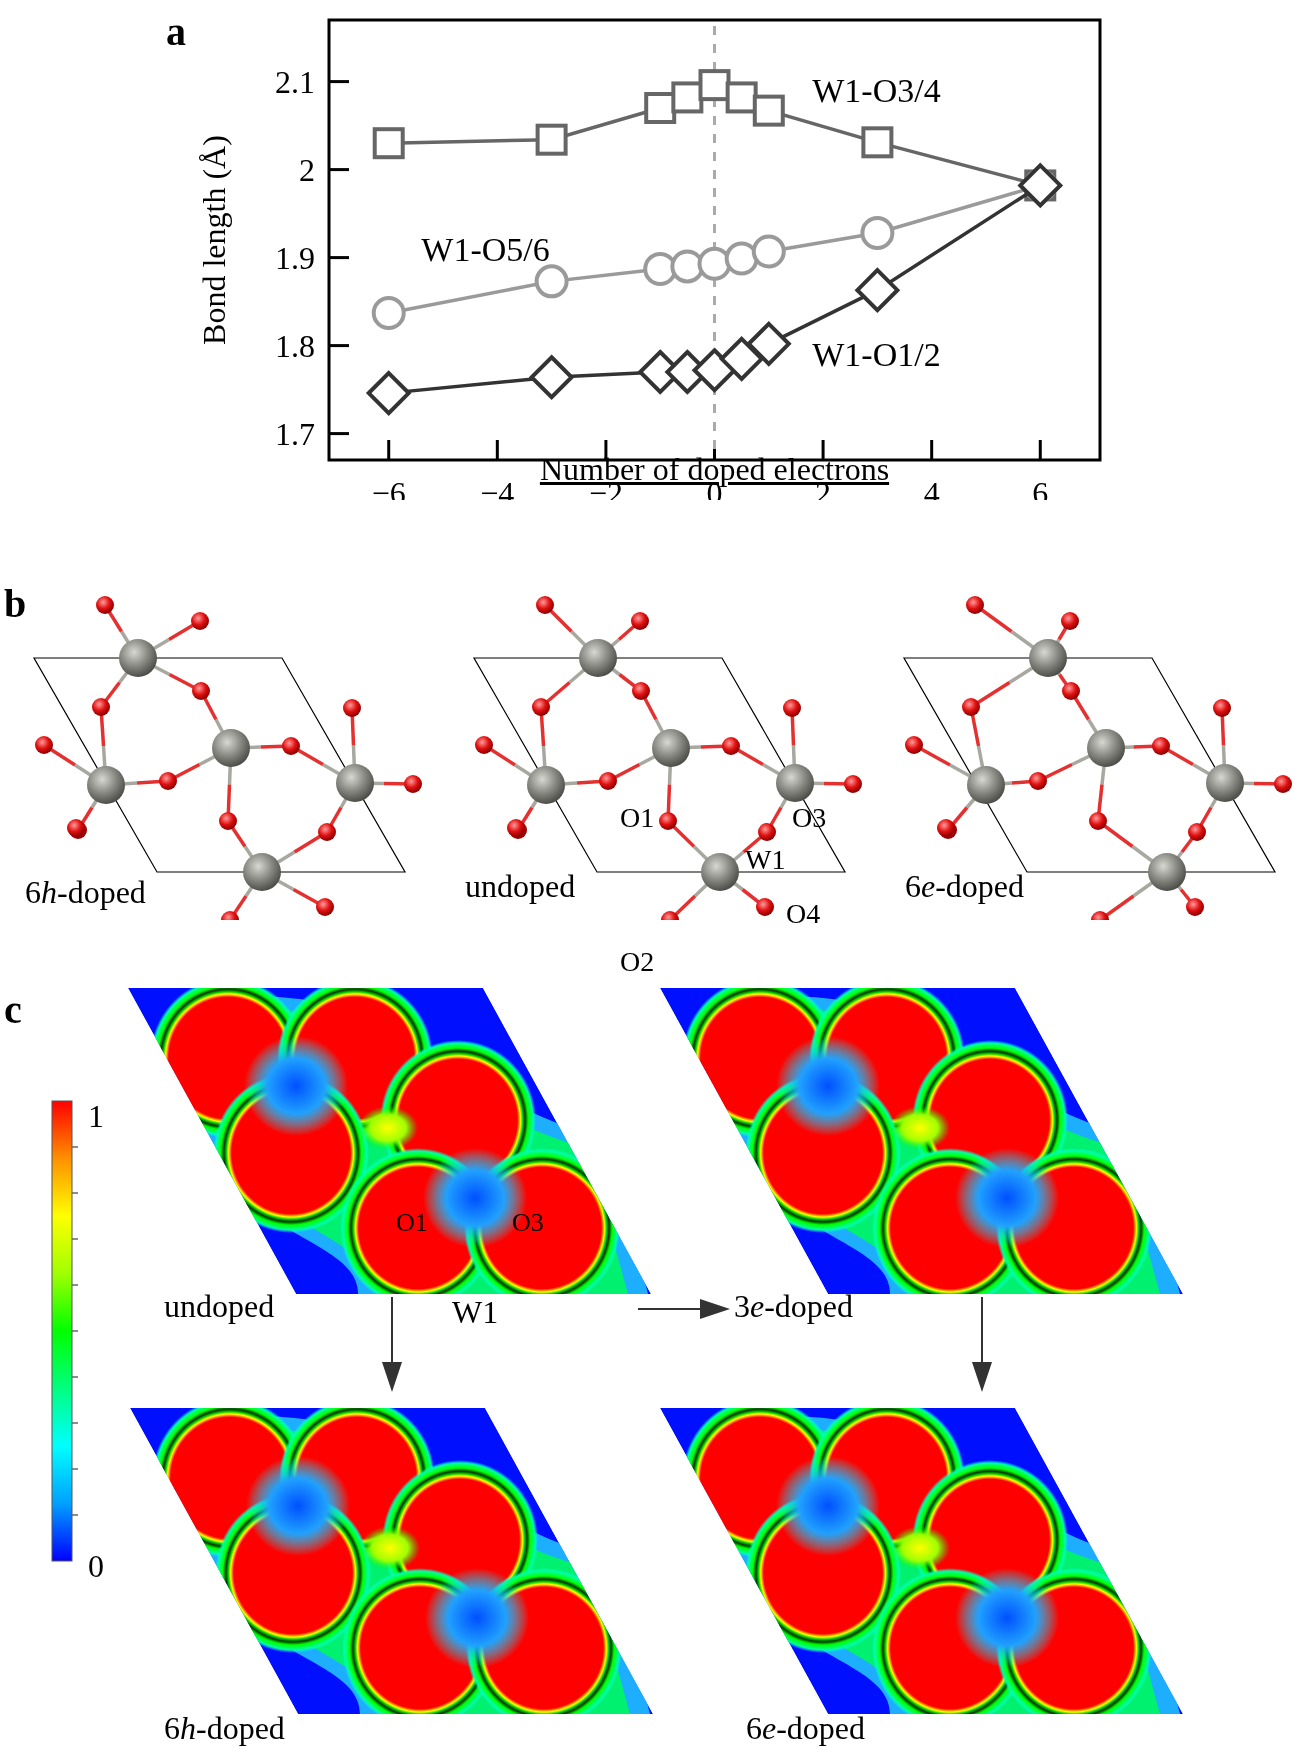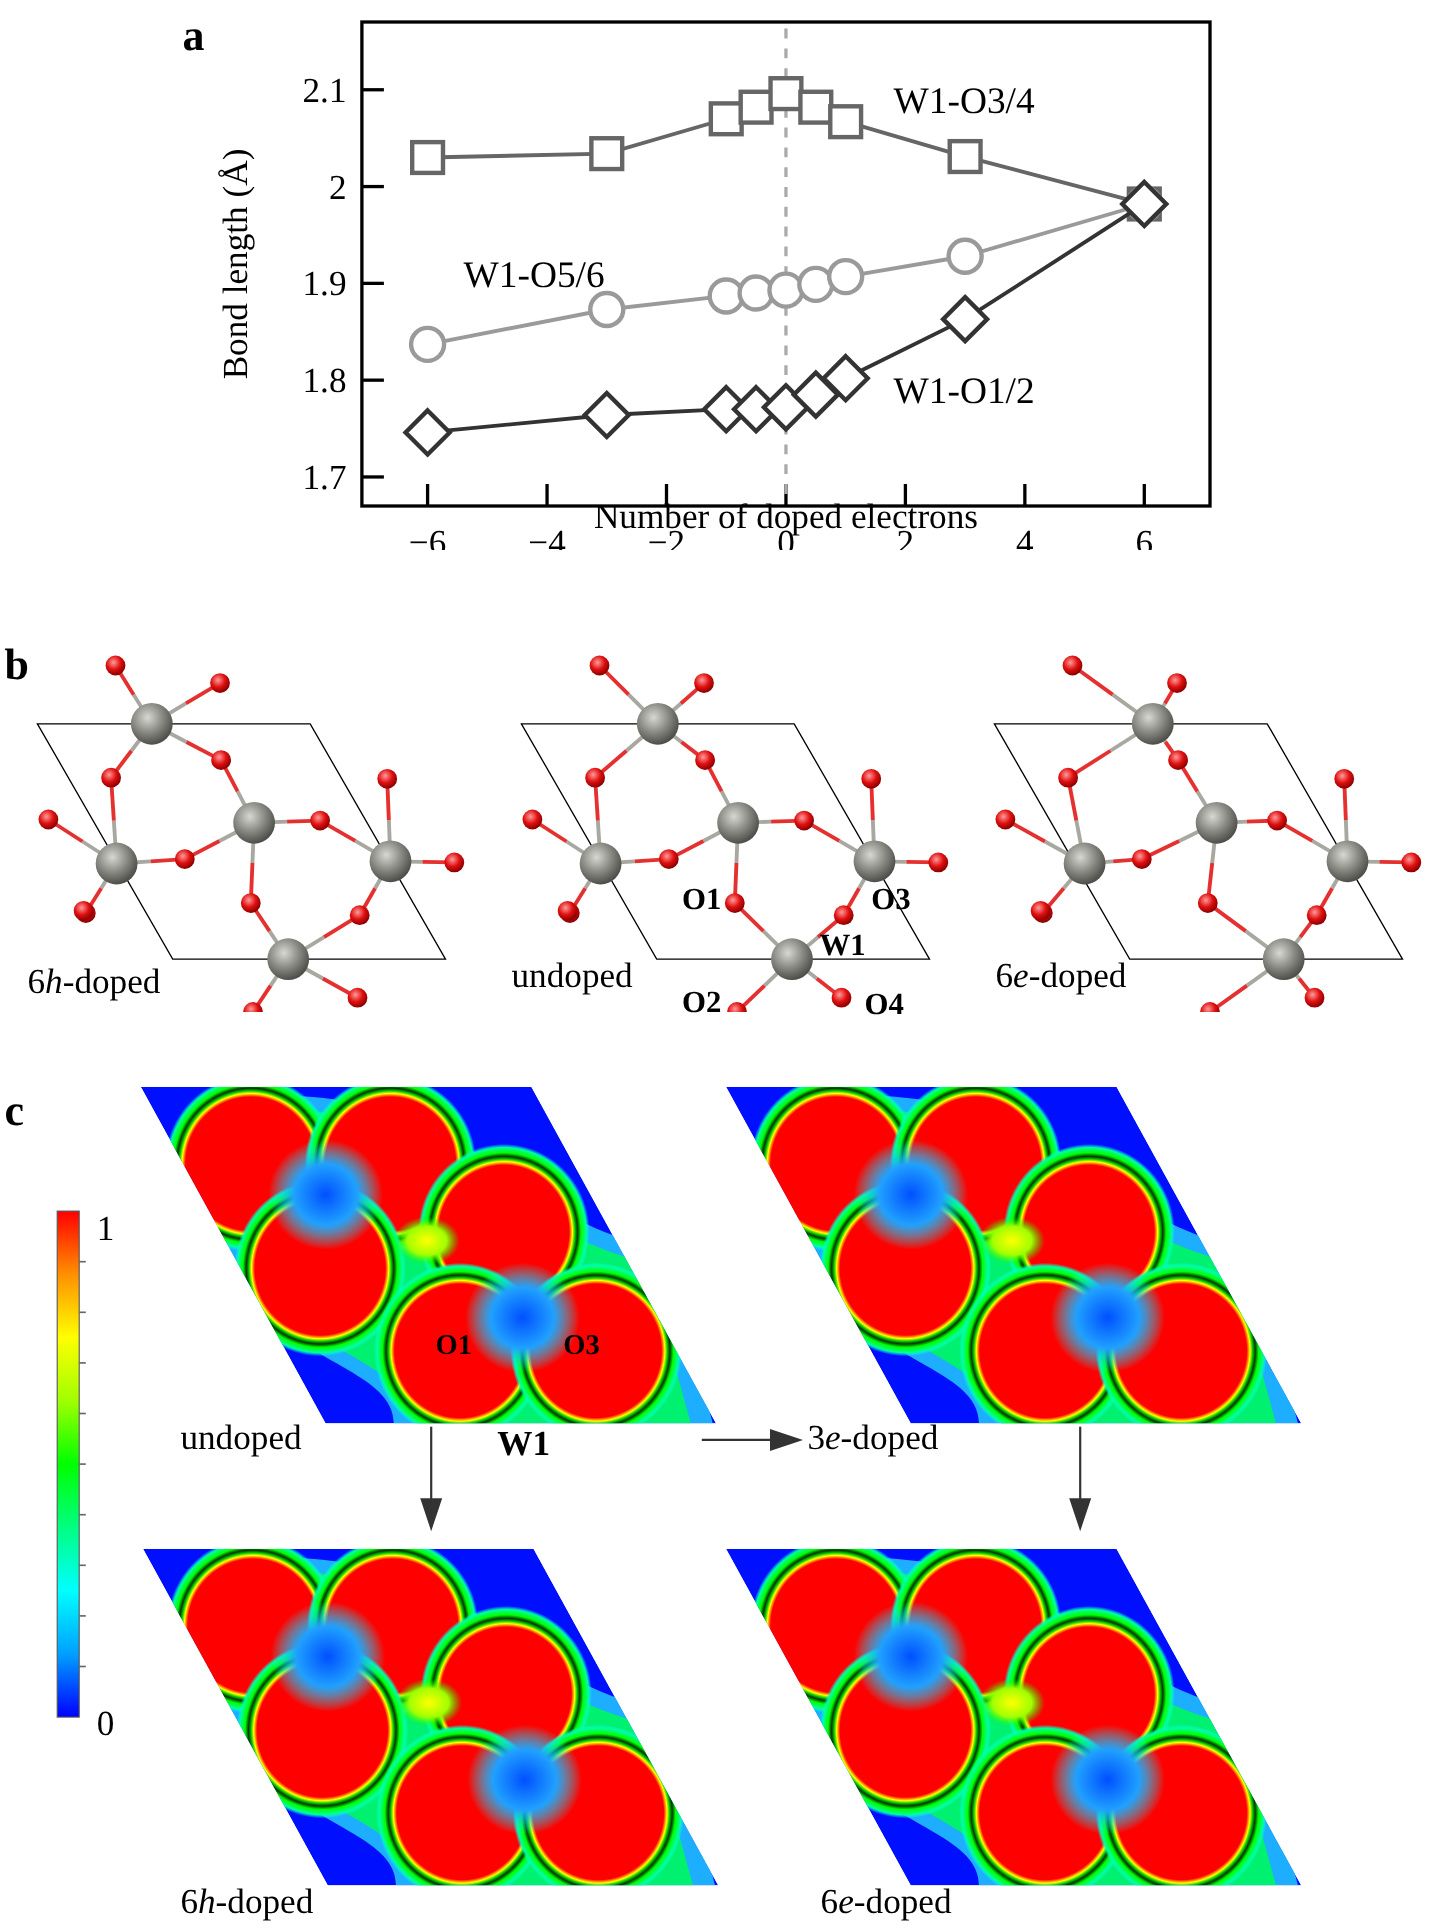--- a/index.html
+++ b/index.html
@@ -3,21 +3,21 @@
   <meta charset="utf-8">
   <style>
     html, body { margin: 0; padding: 0; background: #ffffff; }
     body { width: 1304px; height: 1753px; position: relative; overflow: hidden;
            font-family: "Liberation Serif", "DejaVu Serif", serif; color: #000; }
     .panel-label { position: absolute; font-weight: bold; font-size: 40px; line-height: 1; }
     svg text { font-family: "Liberation Serif", "DejaVu Serif", serif; }
     .abs { position: absolute; }
     .caption { position: absolute; font-size: 32px; line-height: 1; white-space: nowrap; margin-left: 10px; }
     .caption i { font-style: italic; }
-    .bold-lbl { position: absolute; font-weight: bold; font-size: 28px; line-height: 1; }
+    .bold-lbl { position: absolute; font-weight: normal; font-size: 28px; line-height: 1; }
   </style>
 </head>
 <body>
 
 <div class="panel-label" style="left:166px; top:12px;">a</div>
 
 <svg class="abs" id="chart" style="left:0; top:0;" width="1304" height="500" viewBox="0 0 1304 500">
   <g id="chart-frame">
       <rect x="329" y="20" width="771" height="440" fill="none" stroke="#000" stroke-width="3"></rect>
     </g>
@@ -89,21 +89,21 @@
         <polygon points="877.3873239436621,270.15999999999997 897.3873239436621,290.15999999999997 877.3873239436621,310.15999999999997 857.3873239436621,290.15999999999997" fill="#fff" stroke="#333333" stroke-width="4"></polygon>
         <polygon points="1040.274647887324,165.43999999999994 1060.274647887324,185.43999999999994 1040.274647887324,205.43999999999994 1020.2746478873239,185.43999999999994" fill="#fff" stroke="#333333" stroke-width="4"></polygon>
       </g>
     </g>
   <g id="chart-annot">
       <text x="812.2323943661972" y="102.40000000000009" font-size="34">W1-O3/4</text>
       <text x="421.3028169014084" y="260.8" font-size="34">W1-O5/6</text>
       <text x="812.2323943661972" y="366.3999999999999" font-size="34">W1-O1/2</text>
     </g>
 </svg>
-<div class="abs" style="left:329px; width:771px; top:451px; text-align:center; font-size:32px;">Number of doped electrons</div>
+<div class="abs" style="left:329px; width:771px; top:451px; text-align:center; font-size:32px;text-decoration:underline;">Number of doped electrons</div>
 <div class="abs" style="left:214px; top:240px; font-size:32px; transform: translate(-50%,-50%) rotate(-90deg); white-space:nowrap;">Bond length (Å)</div>
 
 <div class="panel-label" style="left:4px; top:584px;">b</div>
 
 <svg class="abs" id="struct-6h" style="left:0; top:580px;" width="440" height="340">
     <defs>
     <radialGradient id="gW" cx="40%" cy="35%" r="65%">
         <stop offset="0%" stop-color="#d8d8d2"></stop>
         <stop offset="55%" stop-color="#8a8a84"></stop>
         <stop offset="100%" stop-color="#4e4e4a"></stop>
@@ -327,21 +327,21 @@
     <circle cx="297" cy="292" r="19" fill="url(#gW)"></circle>
   </svg>
 
 <div class="caption" style="left:15px; top:876px;"><span>6</span><i>h</i><span>-doped</span></div>
 <div class="caption" style="left:455px; top:870px;">undoped</div>
 <div class="caption" style="left:895px; top:870px;"><span>6</span><i>e</i><span>-doped</span></div>
 
 <div class="bold-lbl" style="left:620px; top:804px;">O1</div>
 <div class="bold-lbl" style="left:792px; top:804px;">O3</div>
 <div class="bold-lbl" style="left:745px; top:846px;">W1</div>
-<div class="bold-lbl" style="left:620px; top:898px;">O2</div>
+<div class="bold-lbl" style="left:620px; top:948px;">O2</div>
 <div class="bold-lbl" style="left:786px; top:900px;">O4</div>
 
 <div class="panel-label" style="left:4px; top:990px;">c</div>
 
 <svg class="abs" id="colorbar" style="left:40px; top:1100px;" width="60" height="480">
     <defs>
       <linearGradient id="cbg" x1="0" y1="1" x2="0" y2="0">
         <stop offset="0" stop-color="#0000ff"></stop>
         <stop offset="0.125" stop-color="#00a0ff"></stop>
         <stop offset="0.25" stop-color="#00ffff"></stop>

